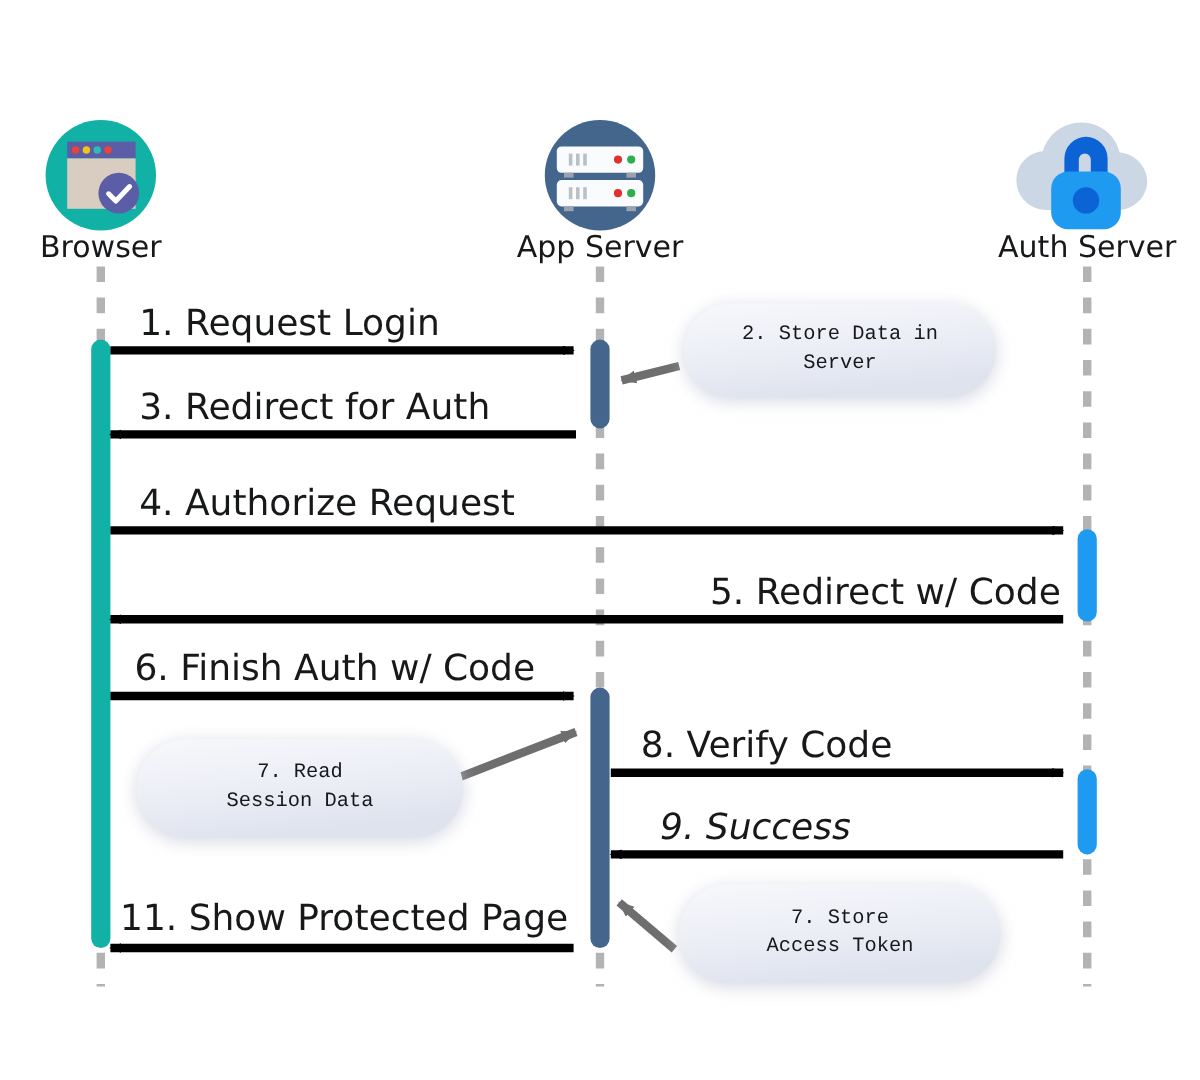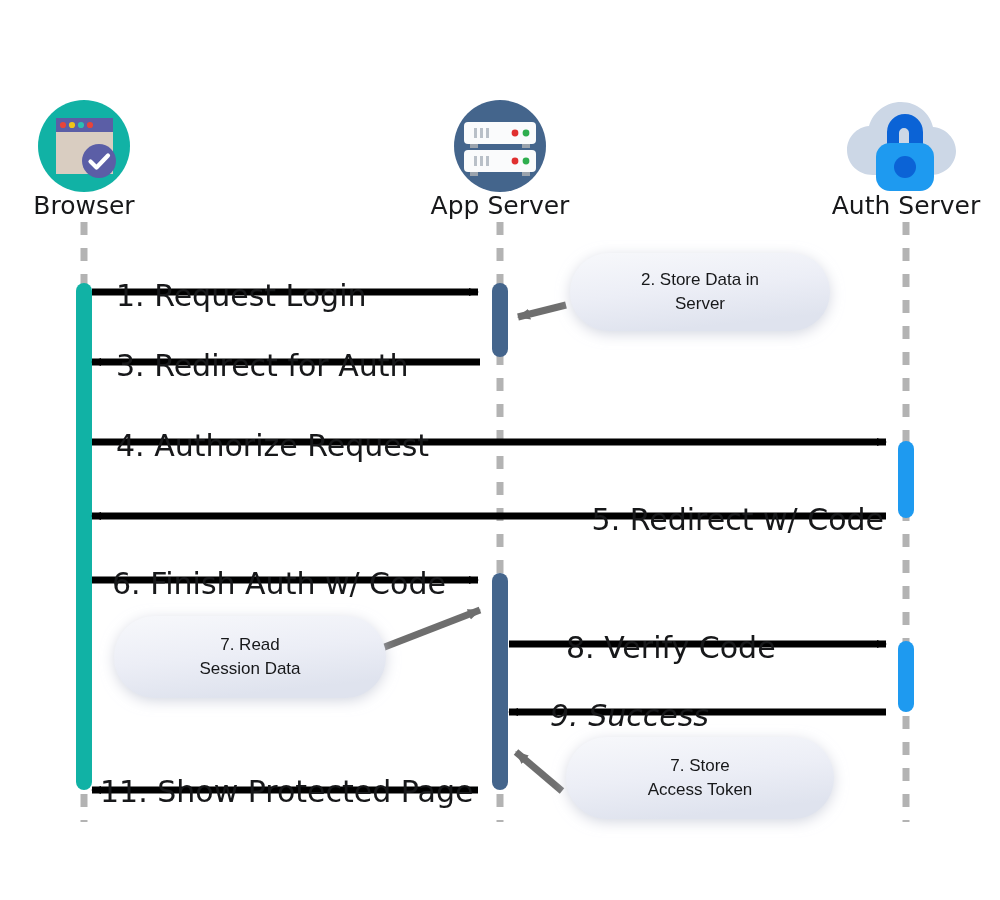--- a/index.html
+++ b/index.html
@@ -28,32 +28,31 @@
     font-family: "DejaVu Sans", "Liberation Sans", sans-serif;
     white-space: nowrap;
     transform: translateX(-50%);
   }
   .msg-label {
     position: absolute;
     font-size: 30px;
     color: #17181a;
     white-space: nowrap;
     font-family: "DejaVu Sans", "Liberation Sans", sans-serif;
-    margin-top: 26px;
   }
   .msg-label.right-align {
     transform: translateX(-100%);
   }
   .note-text {
     position: absolute;
     text-align: center;
     font-size: 17px;
     line-height: 1.42;
     color: #17181a;
-    font-family: Liberation Sans, sans-serif;
+    font-family: Liberation Mono, monospace;
     transform: translate(-50%, -50%);
     pointer-events: none;
   }
 </style>
 </head>
 <body>
 
 <svg id="canvas" viewBox="0 0 1000 900" xmlns="http://www.w3.org/2000/svg">
   <defs>
     <marker id="arrowBlack" markerWidth="10" markerHeight="10" refX="9" refY="4" orient="auto" markerUnits="userSpaceOnUse">
@@ -171,21 +170,21 @@
 
 <div class="actor-label" style="left:84px; top:191px;">Browser</div>
 <div class="actor-label" style="left:500px; top:191px;">App Server</div>
 <div class="actor-label" style="left:906px; top:191px;">Auth Server</div>
 
 <div class="msg-label" style="left:116px; top:252px;">1. Request Login</div>
 <div class="msg-label" style="left:116px; top:322px;">3. Redirect for Auth</div>
 <div class="msg-label" style="left:116px; top:402px;">4. Authorize Request</div>
 <div class="msg-label right-align" style="left:884px; top:476px;">5. Redirect w/ Code</div>
 <div class="msg-label" style="left:112px; top:540px;">6. Finish Auth w/ Code</div>
-<div class="msg-label" style="left:566px; top:604px;">8. Verify Code</div>
+<div class="msg-label" style="left:534px; top:604px;">8. Verify Code</div>
 <div class="msg-label" style="left:550px; top:672px;font-style:italic;">9. Success</div>
 <div class="msg-label" style="left:100px; top:748px;">11. Show Protected Page</div>
 
 <div class="note-text" style="left:700px; top:292px;">
   <div>2. Store Data in</div>
   <div>Server</div>
 </div>
 <div class="note-text" style="left:250px; top:657px;">
   <div>7. Read</div>
   <div>Session Data</div>

